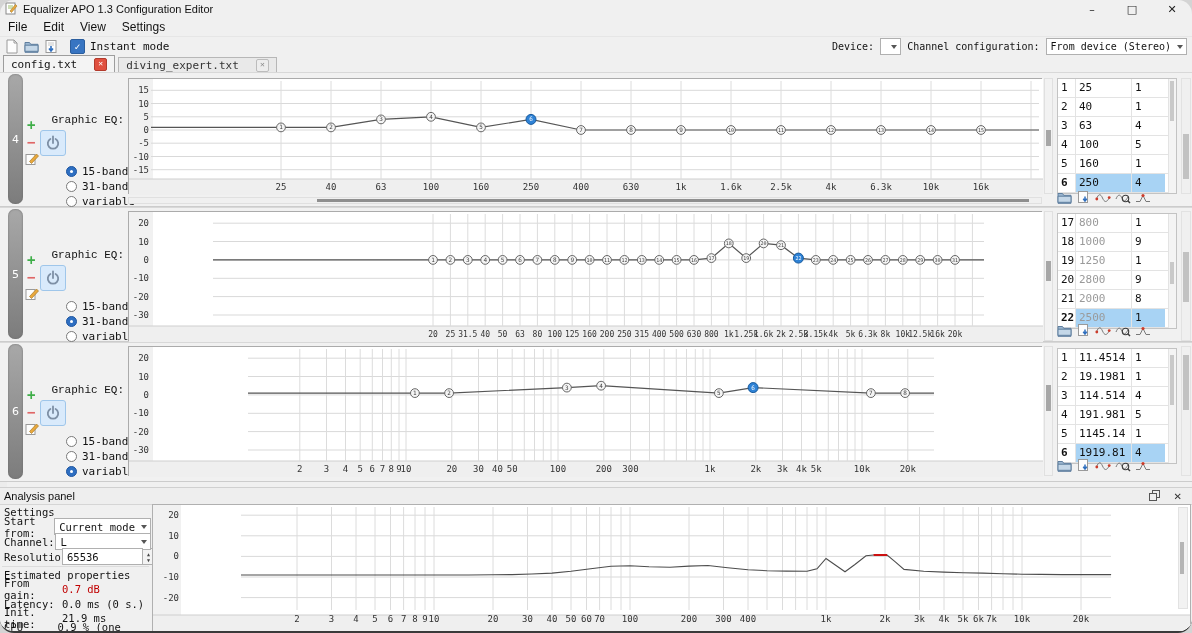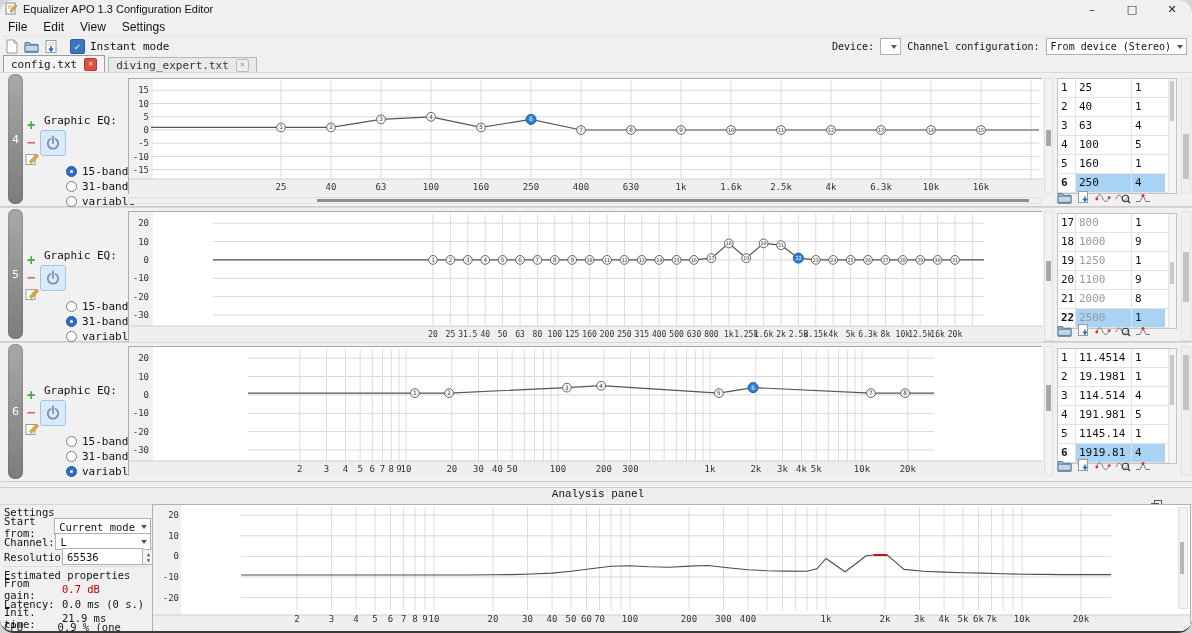--- a/index.html
+++ b/index.html
@@ -25,21 +25,21 @@
        color:#fff;font-size:10px;font-weight:bold;display:flex;align-items:center;justify-content:center;
        margin-left:10px;}
   .chklabel{margin-left:5px;}
   .tb-right{margin-left:auto;display:flex;align-items:center;gap:6px;padding-right:5px;font-size:10px;}
   .combo{background:#fff;border:1px solid #b0b0b0;height:15px;display:flex;align-items:center;
          padding:0 15px 0 4px;position:relative;white-space:nowrap;}
   .combo .caret{position:absolute;right:3px;top:6px;width:0;height:0;
                 border-left:3.5px solid transparent;border-right:3.5px solid transparent;border-top:4px solid #555;}
   
   .tabbar{position:absolute;left:0;top:55px;right:0;height:17px;display:flex;align-items:flex-end;}
-  .tab{display:flex;align-items:center;gap:7px;padding:0 7px;height:16px;margin-left:3px;
+  .tab{display:flex;align-items:center;gap:17px;padding:0 7px;height:16px;margin-left:3px;
        border:1px solid #9d9d9d;border-bottom:none;background:#f4f4f4;}
   .tab.inactive{height:14px;background:#e9e9e9;border-color:#b7b7b7;color:#333;}
   .tabclose{width:11px;height:11px;border-radius:2px;display:flex;align-items:center;justify-content:center;
             font-size:8px;line-height:1;}
   .tabclose.red{background:#e0503f;color:#fff;border:1px solid #b23a2c;}
   .tabclose.gray{background:#ededed;color:#8a8a8a;border:1px solid #bcbcbc;}
   
   .configarea{position:absolute;left:0;top:72px;width:1192px;height:415px;background:#ececec;}
   .vscroll-left{position:absolute;left:0;top:0;width:7px;height:408px;background:#f0f0f0;border-right:1px solid #dedede;}
   .vscroll-left .handle{position:absolute;left:1px;bottom:2px;width:5px;height:9px;background:#d2d2d2;}
@@ -49,21 +49,21 @@
             background:linear-gradient(180deg,#a8a8a8,#7c7c7c);box-shadow:inset 0 0 2px #666;
             display:flex;align-items:center;justify-content:center;color:#fff;
             font-family:"DejaVu Sans",sans-serif;font-size:11px;}
   .numstub{position:absolute;left:8px;top:0;width:15px;height:4px;border-radius:0 0 7px 7px;
            background:linear-gradient(180deg,#8d8d8d,#7c7c7c);}
   .btn-plus{position:absolute;left:27px;top:46px;color:#3fae49;font-weight:bold;font-size:14px;line-height:12px;}
   .btn-minus{position:absolute;left:27px;top:63px;color:#e06666;font-weight:bold;font-size:14px;line-height:12px;}
   .btn-edit{position:absolute;left:25px;top:79px;}
   .powerbtn{position:absolute;left:40px;top:57px;width:24px;height:24px;background:#d9eafb;
             border:1px solid #9fc6ea;border-radius:3px;display:flex;align-items:center;justify-content:center;}
-  .geq-label{position:absolute;left:44px;top:41px;width:80px;text-align:left;}
+  .geq-label{position:absolute;left:44px;top:41px;width:80px;text-align:right;font-family:Liberation Mono, monospace;}
   .modegroup{position:absolute;left:66px;top:91px;}
   .mrow{display:flex;align-items:center;height:15px;gap:5px;}
   .radio{width:11px;height:11px;border-radius:50%;background:#fff;border:1px solid #7a7a7a;box-sizing:border-box;position:relative;}
   .radio.sel{background:#2e6fc2;border-color:#1d55a0;}
   .radio.sel::after{content:"";position:absolute;left:3px;top:3px;width:3px;height:3px;border-radius:50%;background:#fff;}
   .graphbox{position:absolute;left:128px;background:#fff;border:1px solid #ababab;box-sizing:border-box;text-align:center;}
   .gv-scroll{position:absolute;left:1044px;width:9px;background:#f2f2f2;border:1px solid #e0e0e0;box-sizing:border-box;}
   .gv-scroll .handle{position:absolute;left:1px;width:5px;background:#a7a7a7;}
   .h-scroll{position:absolute;left:128px;top:124px;width:914px;height:7px;background:#f0f0f0;border:1px solid #e0e0e0;box-sizing:border-box;}
   .h-scroll .handle{position:absolute;left:188px;top:1px;width:712px;height:3px;background:#8f8f8f;}
@@ -78,21 +78,21 @@
   .freq-muted .freq{color:#9a9a9a;}
   .tbl-scroll{position:absolute;right:0;top:0;bottom:0;width:7px;background:#f4f4f4;border-left:1px solid #e3e3e3;}
   .tbl-scroll .handle{position:absolute;left:1px;width:4px;background:#c9c9c9;}
   .iconbar{position:absolute;left:1057px;display:flex;gap:4px;align-items:center;}
   .rt-scroll{position:absolute;left:1181px;width:10px;background:#f0f0f0;border:1px solid #e2e2e2;box-sizing:border-box;}
   .rt-scroll .handle{position:absolute;left:1px;width:6px;background:#c2c2c2;}
   
   .analysis{position:absolute;left:0;top:487px;right:0;height:146px;background:#f0f0f0;}
   .antitle{position:absolute;left:0;top:0;right:0;height:16px;background:#eeeeee;
            border-top:1px solid #d0d0d0;border-bottom:1px solid #d5d5d5;
-           font-family:Liberation Mono, monospace;font-size:11px;display:flex;align-items:center;padding-left:4px;flex-direction:column;}
+           font-family:Liberation Sans, sans-serif;font-size:11px;display:flex;align-items:center;padding-left:4px;}
   .antitle .anbtns{margin-left:auto;display:flex;gap:14px;padding-right:10px;align-items:center;color:#333;}
   .anleft{position:absolute;left:0;top:17px;width:151px;bottom:0;font-size:10.5px;}
   .angroup-title{padding:2px 0 1px 4px;}
   .anrow{display:flex;align-items:center;height:15px;padding-left:4px;}
   .anrow .lbl{width:58px;}
   .anspin{display:flex;}
   .anspin .spinbtns{width:11px;height:15px;border:1px solid #b0b0b0;border-left:none;background:#f3f3f3;
                     display:flex;flex-direction:column;align-items:center;justify-content:center;font-size:5px;color:#444;line-height:6px;}
   .ancombo{width:84px;}
   .est-sep{border-top:1px solid #dcdcdc;margin:2px 2px 0 2px;}
@@ -558,21 +558,21 @@
             <span class="tc freq">1000</span>
             <span class="tc gain">9</span>
           </div>
           <div class="trow">
             <span class="tc idx">19</span>
             <span class="tc freq">1250</span>
             <span class="tc gain">1</span>
           </div>
           <div class="trow">
             <span class="tc idx">20</span>
-            <span class="tc freq">1100</span>
+            <span class="tc freq">2800</span>
             <span class="tc gain">9</span>
           </div>
           <div class="trow">
             <span class="tc idx">21</span>
             <span class="tc freq">2000</span>
             <span class="tc gain">8</span>
           </div>
           <div class="trow sel">
             <span class="tc idx">22</span>
             <span class="tc freq">2500</span>

